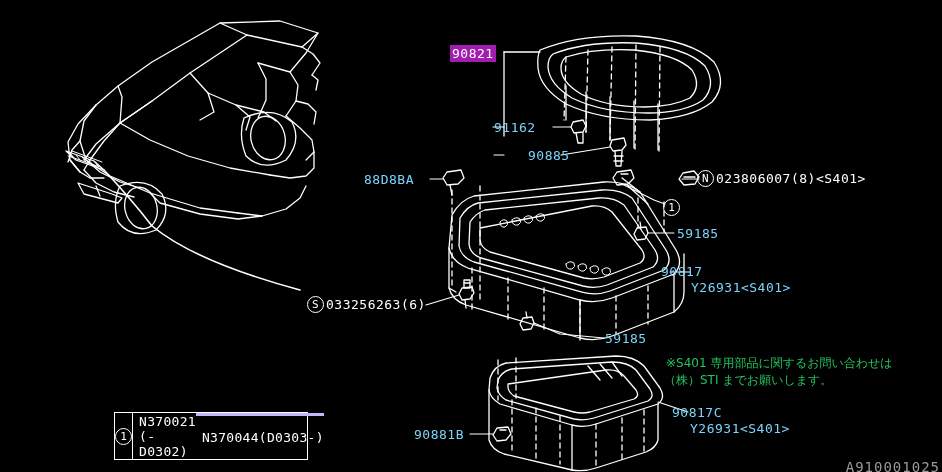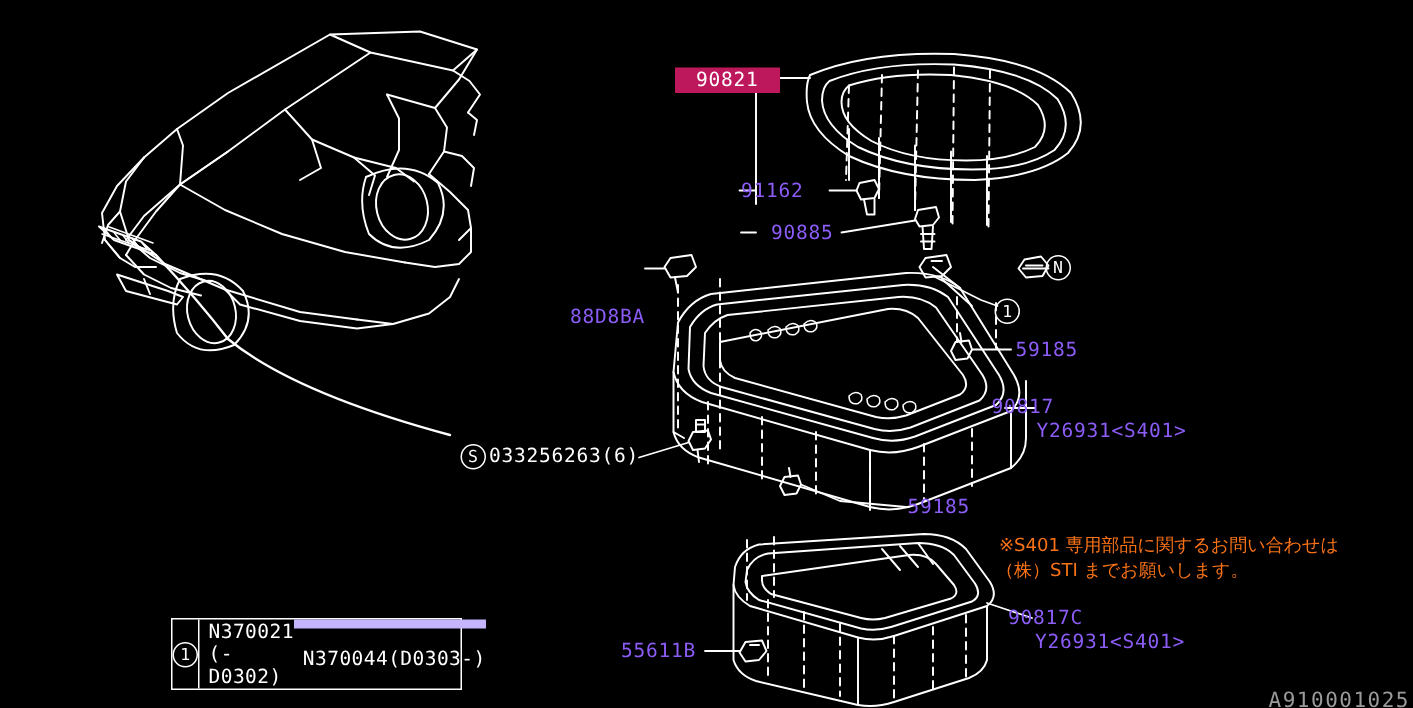--- a/index.html
+++ b/index.html
@@ -20,35 +20,35 @@
   }
   #art {
     position: absolute;
     left: 0;
     top: 0;
     width: 942px;
     height: 472px;
   }
   .lbl {
     position: absolute;
-    color: #8b5cf6;
+    color: #7dd3fc;
     font-family: "DejaVu Sans Mono", monospace;
     font-size: 13px;
     letter-spacing: 0.5px;
     white-space: pre;
     line-height: 15px;
   }
   .lbl.sel {
-    background: #be185d;
+    background: #a21caf;
     color: #ffffff;
-    padding: 1px 14px;
+    padding: 1px 2px;
   }
   .jp {
     position: absolute;
-    color: #f97316;
+    color: #22c55e;
     font-family: "DejaVu Sans", sans-serif;
     font-size: 12px;
     line-height: 17px;
     white-space: pre;
   }
   .legend {
     position: absolute;
     left: 114px;
     top: 412px;
     width: 194px;
@@ -75,21 +75,21 @@
     display: flex;
     align-items: center;
     padding-left: 6px;
     color: #ffffff;
     font-family: "DejaVu Sans Mono", monospace;
     font-size: 13px;
     letter-spacing: 0.3px;
     box-sizing: border-box;
   }
   .legend-row.div {
-    border-top: 6px solid #c4b5fd;
+    border-top: 3px solid #c4b5fd;
   }
   .circ {
     display: inline-flex;
     align-items: center;
     justify-content: center;
     width: 17px;
     height: 17px;
     border: 1px solid #ffffff;
     border-radius: 50%;
     color: #ffffff;
@@ -345,44 +345,45 @@
 
         <path d="M470 434 L493 434"></path>
       </g>
     </g>
   </svg>
 
   <div class="lbl sel" style="left:450px; top:45px;">90821</div>
 
   <div class="lbl" style="left:494px; top:120px;">91162</div>
 
-  <div class="lbl" style="left:514px; top:148px;">90885</div>
-
-  <div class="lbl" style="left:380px; top:172px;margin-top:32px;">88D8BA</div>
+  <div class="lbl" style="left:528px; top:148px;">90885</div>
+
+  <div class="lbl" style="left:364px; top:172px;">88D8BA</div>
 
   <div class="circ-lbl" style="left:697px; top:170px;">
     <span class="circ">N</span>
+    <span>023806007(8)&lt;S401&gt;</span>
   </div>
 
   <div class="lbl" style="left:677px; top:226px;">59185</div>
 
   <div class="lbl" style="left:605px; top:331px;">59185</div>
 
   <div class="circ-lbl" style="left:307px; top:296px;">
     <span class="circ">S</span>
     <span>033256263(6)</span>
   </div>
 
   <div class="lbl" style="left:661px; top:264px;">90817</div>
   <div class="lbl" style="left:691px; top:280px;">Y26931&lt;S401&gt;</div>
 
   <div class="lbl" style="left:672px; top:405px;">90817C</div>
   <div class="lbl" style="left:690px; top:421px;">Y26931&lt;S401&gt;</div>
 
-  <div class="lbl" style="left:414px; top:427px;">55611B</div>
+  <div class="lbl" style="left:414px; top:427px;">90881B</div>
 
   <div style="position:absolute; left:663px; top:196px;">
     <span class="circ">1</span>
   </div>
 
   <div class="jp" style="left:666px; top:355px;">※S401 専用部品に関するお問い合わせは</div>
   <div class="jp" style="left:664px; top:372px;">（株）STI までお願いします。</div>
 
   <div class="legend">
     <div class="legend-key">

